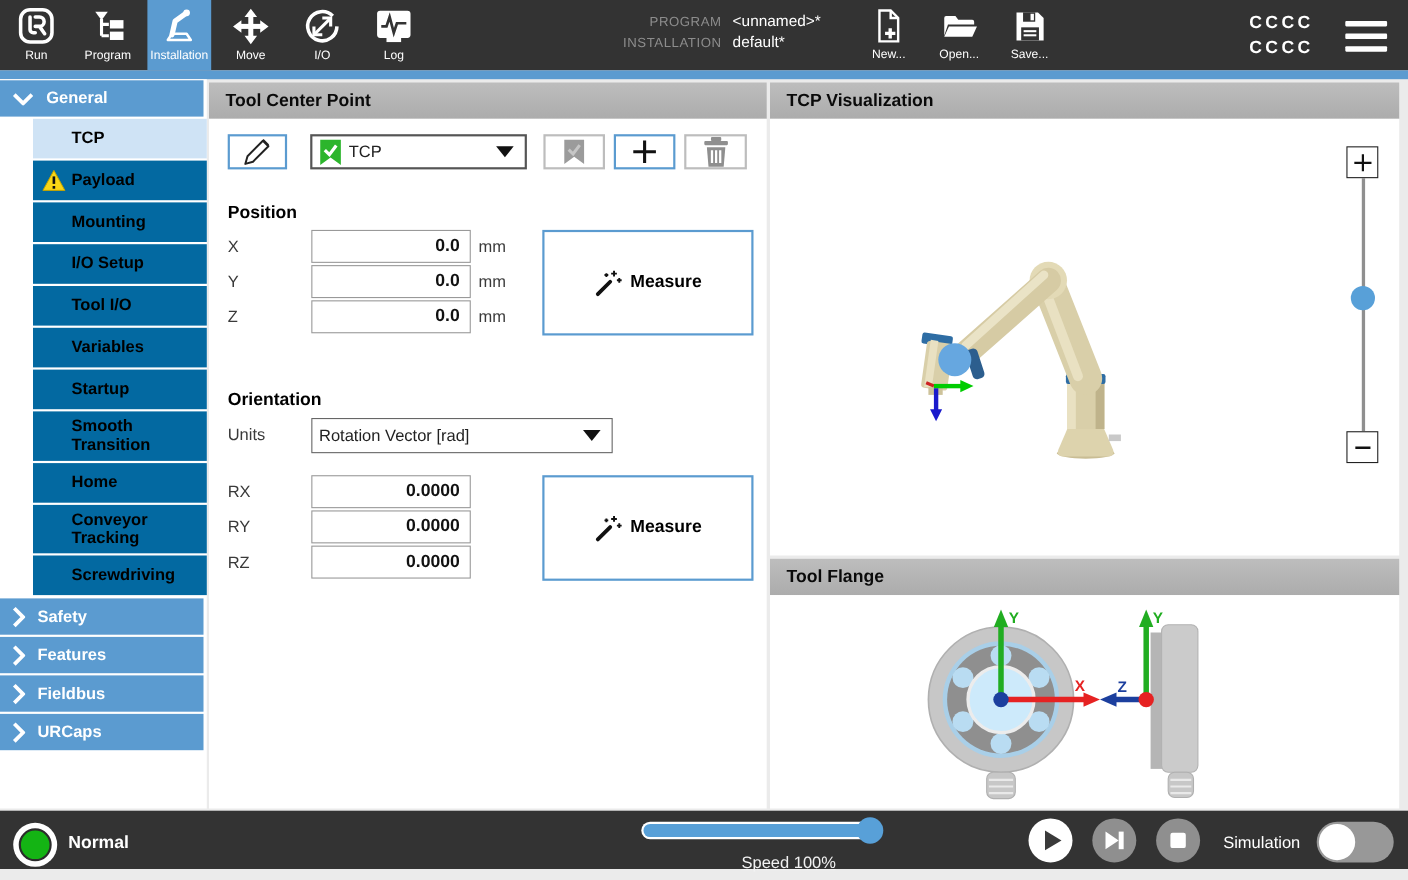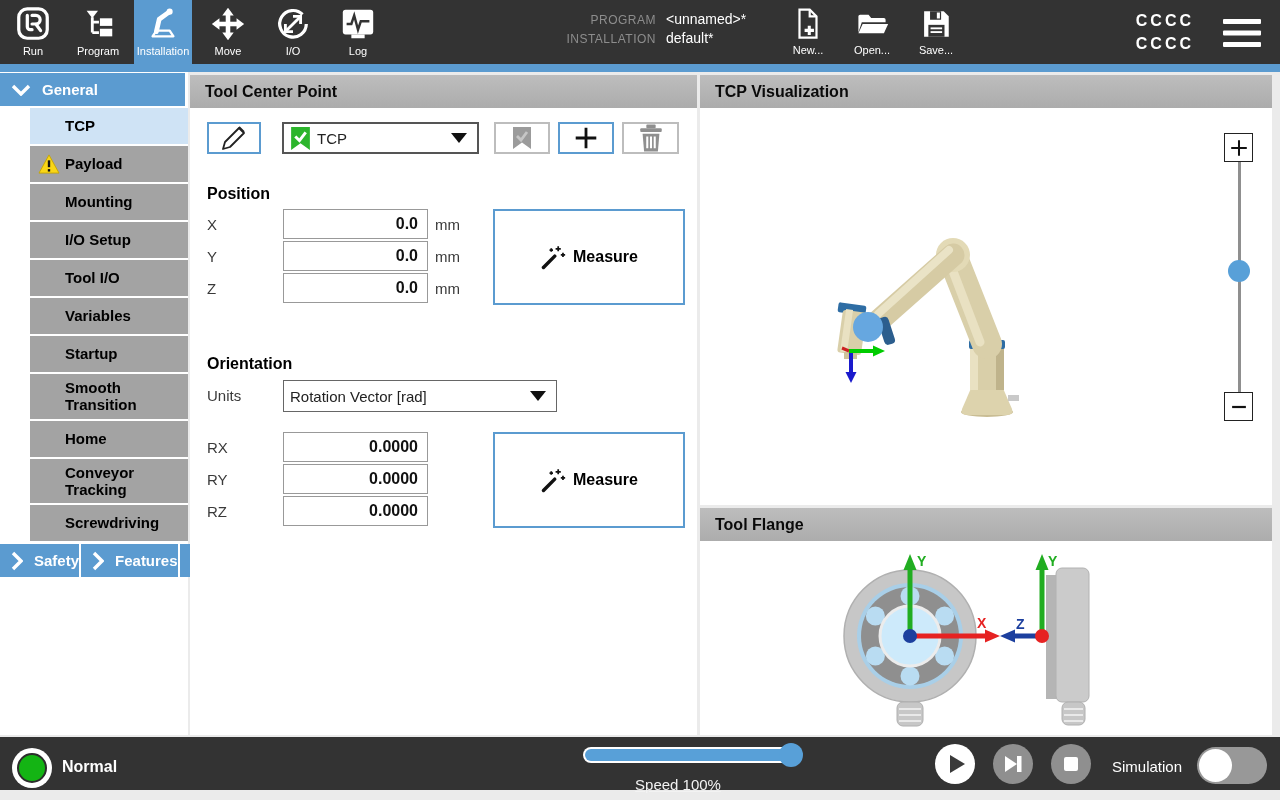--- a/index.html
+++ b/index.html
@@ -25,25 +25,25 @@
   .file-btn svg { width:34px; height:36px; }
   .file-btn span { font-size:11px; color:#fff; margin-top:2px; }
   .clock { position:absolute; right:86px; top:9px; text-align:right; color:#fff;
            font-size:16px; font-weight:bold; letter-spacing:3px; line-height:23px; }
   .menu-btn { position:absolute; right:18px; top:15px; width:40px; height:36px; cursor:pointer; }
   
   .sidebar { position:absolute; left:0; top:72px; width:188px; height:663px; background:#fff; padding-top:1px; }
   .side-section { width:185px; height:33px; background:#5b9bd0; color:#fff; font-weight:bold; font-size:15px;
                   display:flex; align-items:center; padding-left:11px; gap:11px; cursor:pointer; }
   .side-items { margin-left:30px; width:158px; display:flex; flex-direction:column; gap:2px; margin-top:2px; }
-  .side-item { position:relative; background:#a3a3a3; min-height:36px; display:flex; align-items:center;
+  .side-item { position:relative; background:#0369a1; min-height:36px; display:flex; align-items:center;
                padding:5px 8px 5px 35px; font-size:15px; font-weight:bold; color:#000; line-height:1.15; cursor:pointer; }
   .side-item.selected { background:#cfe3f5; }
   .side-item .warn { position:absolute; left:8px; top:50%; transform:translateY(-50%); width:22px; height:20px; }
-  .side-groups { margin-top:3px; display:flex; flex-direction:row; gap:2px; }
+  .side-groups { margin-top:3px; display:flex; flex-direction:column; gap:2px; }
   
   .panel-title { height:33px; background:linear-gradient(#bdbdbd,#acacac); display:flex; align-items:center;
                  padding-left:15px; font-weight:bold; font-size:16px; color:#0a0a0a; }
   .main-panel { position:absolute; left:190px; top:72px; width:507px; height:663px; }
   .main-panel .panel-title { margin-top:3px; }
   .main-content { position:absolute; left:0; top:36px; width:507px; height:627px; background:#fff; }
   .tool-btn { position:absolute; height:32px; background:#fff; border:2px solid #5b9bd0;
               display:flex; align-items:center; justify-content:center; cursor:pointer; }
   .tool-btn.disabled { border:2px solid #bdbdbd; }
   .dropdown { position:absolute; height:32px; background:#fff; border:2px solid #555;
@@ -74,21 +74,21 @@
                  background:#58a0d8; cursor:pointer; z-index:3; }
   
   .footer { position:absolute; left:0; top:737px; width:1280px; height:53px; background:#333333; }
   .status-light { position:absolute; left:12px; top:11px; width:40px; height:40px; border-radius:50%; background:#fff; }
   .status-light .core { position:absolute; left:5px; top:5px; width:30px; height:30px; border-radius:50%;
                         background:#14b414; border:2px solid #2c2c2c; }
   .status-label { position:absolute; left:62px; top:21px; font-size:16px; font-weight:bold; color:#fff; }
   .speed-slider { position:absolute; left:583px; top:10px; width:218px; height:16px; border-radius:9px; background:#fff; cursor:pointer; }
   .speed-fill { position:absolute; left:2px; top:2px; right:4px; bottom:2px; border-radius:7px; background:#58a0d8; }
   .speed-knob { position:absolute; right:-2px; top:-4px; width:24px; height:24px; border-radius:50%; background:#58a0d8; }
-  .speed-label { position:absolute; left:569px; top:39px; width:218px; text-align:center; font-size:15px; color:#f2f2f2;text-decoration:underline; }
+  .speed-label { position:absolute; left:608px; top:39px; width:218px; text-align:center; font-size:15px; color:#f2f2f2;text-decoration:underline; }
   .transport { position:absolute; left:935px; top:7px; display:flex; gap:18px; }
   .t-btn { width:40px; height:40px; border-radius:50%; display:flex; align-items:center; justify-content:center; cursor:pointer; }
   .t-btn.play { background:#fff; } .t-btn.gray { background:#8f8f8f; }
   .sim-label { position:absolute; left:1112px; top:21px; font-size:15px; color:#fff; }
   .toggle { position:absolute; left:1197px; top:10px; width:70px; height:37px; border-radius:19px; background:#989898; cursor:pointer; }
   .toggle .knob { position:absolute; left:2px; top:2px; width:33px; height:33px; border-radius:50%; background:#fff; }
 </style>
 </head>
 <body>
 

